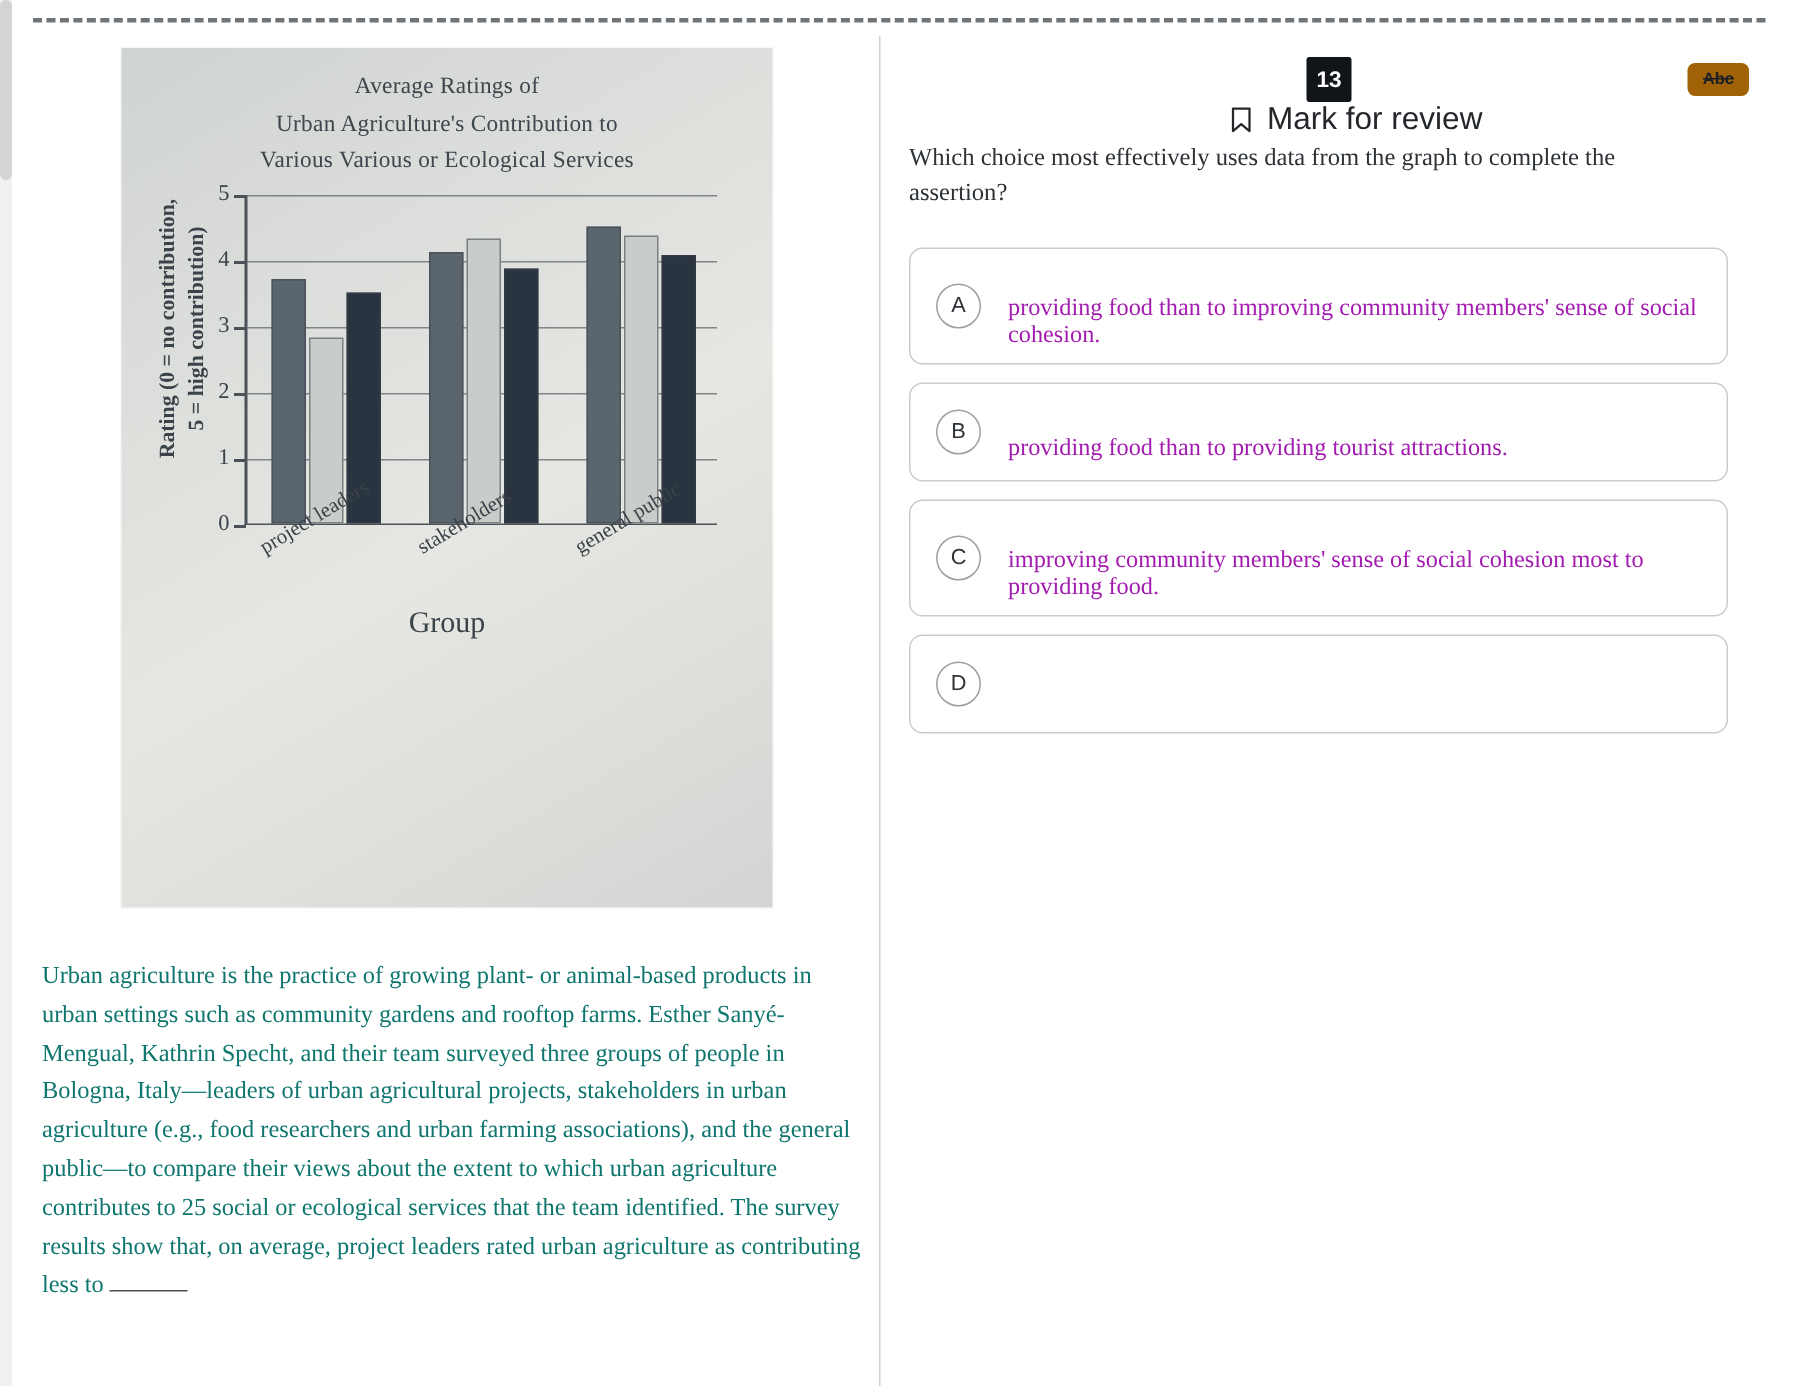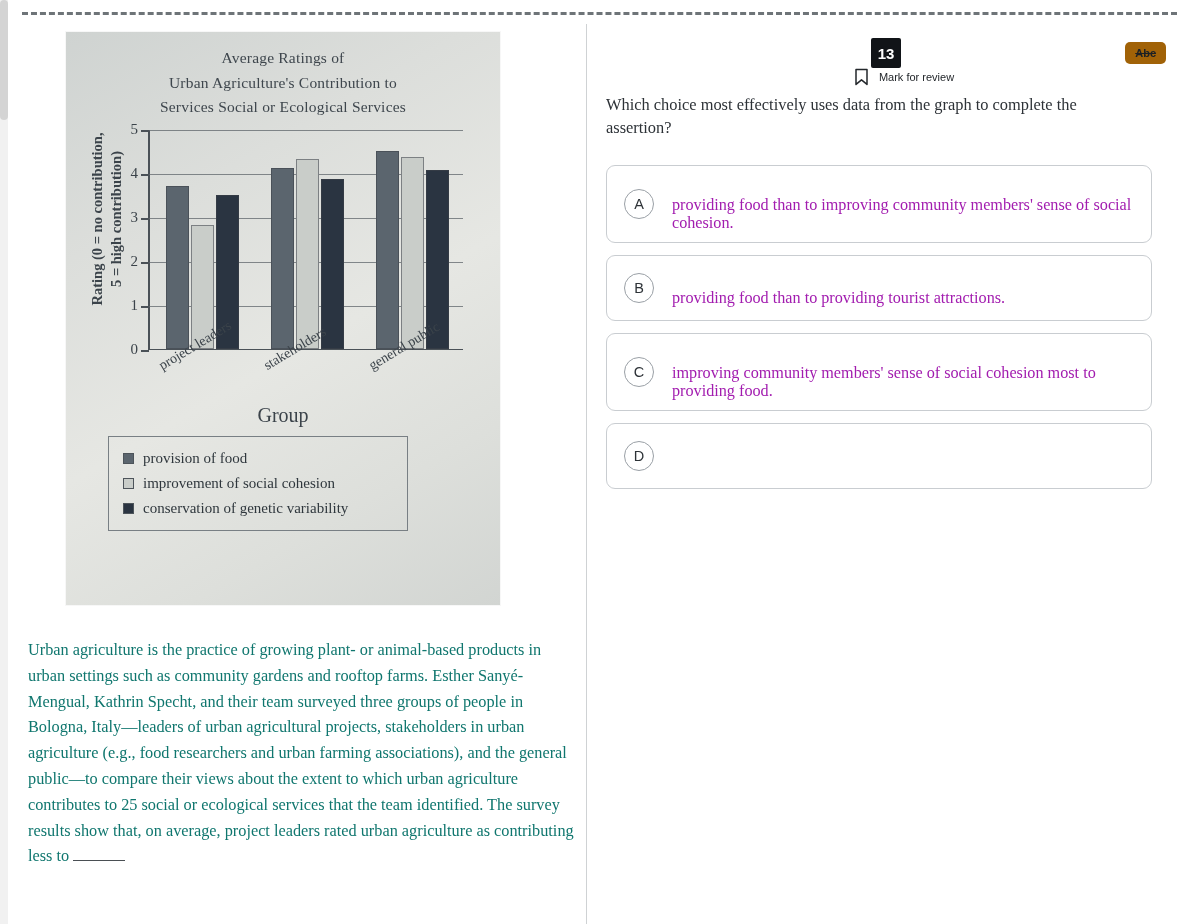--- a/index.html
+++ b/index.html
@@ -52,21 +52,21 @@
   .left-pane {
     position: absolute;
     left: 10px; top: 24px;
     width: 574px; height: 900px;
     padding: 0;
   }
 
   
   .chart-photo {
     position: absolute;
-    left: 56px; top: 8px;
+    left: 71px; top: 8px;
     width: 434px; height: 573px;
     background:
       linear-gradient(150deg, #cfd3d1 0%, #dcdedb 28%, #e6e7e3 55%, #dddfdb 78%, #d2d5d2 100%);
     box-shadow: 0 0 0 1px rgba(0,0,0,0.03);
     overflow: hidden;
     padding-left: 44px;
   }
 
   .chart-title {
     position: absolute;
@@ -234,21 +234,21 @@
   }
   .mark-review {
     display: flex;
     align-items: center;
     gap: 10px;
     margin-left: 36px;
     cursor: pointer;
   }
   .bookmark-icon { width: 15px; height: 18px; flex: none; display: block; }
   .mark-review-label {
-    font-size: 11px;
+    font-size: 21px;
     color: #23272b;
   }
   .abc-button {
     position: absolute;
     right: 0; top: 4px;
     background: #a16207;
     border: none;
     border-radius: 5px;
     padding: 5px 10px;
     font-size: 11px;
@@ -316,21 +316,21 @@
 
   <div class="split-divider"></div>
 
   <div class="left-pane">
 
     <div class="chart-photo">
 
       <div class="chart-title">
         <span>Average Ratings of</span>
         <span>Urban Agriculture's Contribution to</span>
-        <span>Services Social or Ecological Services</span>
+        <span>Various Various or Ecological Services</span>
       </div>
 
       <div class="y-axis-label">
         <span>Rating (0 = no contribution,</span>
         <span>5 = high contribution)</span>
       </div>
 
       <div class="plot" id="plot-area">
         <div class="axis-y-line"></div>
         <div class="axis-x-line"></div>
@@ -360,34 +360,20 @@
           <div class="bar" title="stakeholders — conservation of genetic variability: 3.85" style="left: 173px; width: 23px; height: 169.4px; background: rgb(42, 52, 65);"></div>
           <div class="x-cat-label" style="left: 113px; top: 230px;">stakeholders</div>
           <div class="bar" title="general public — provision of food: 4.5" style="left: 228px; width: 23px; height: 198px; background: rgb(91, 101, 110);"></div>
           <div class="bar" title="general public — improvement of social cohesion: 4.35" style="left: 253px; width: 23px; height: 191.4px; background: rgb(201, 205, 201);"></div>
           <div class="bar" title="general public — conservation of genetic variability: 4.05" style="left: 278px; width: 23px; height: 178.2px; background: rgb(42, 52, 65);"></div>
           <div class="x-cat-label" style="left: 218px; top: 230px;">general public</div>
         </div>
 
       <div class="x-axis-title">Group</div>
 
-      <div class="legend-box" id="legend-box">
-          <div class="legend-row">
-            <span class="legend-swatch" style="background: rgb(91, 101, 110);"></span>
-            <span class="legend-text">provision of food</span>
-          </div>
-          <div class="legend-row">
-            <span class="legend-swatch" style="background: rgb(201, 205, 201);"></span>
-            <span class="legend-text">improvement of social cohesion</span>
-          </div>
-          <div class="legend-row">
-            <span class="legend-swatch" style="background: rgb(42, 52, 65);"></span>
-            <span class="legend-text">conservation of genetic variability</span>
-          </div>
-        </div>
 
     </div>
 
     <div class="passage"><span>Urban agriculture is the practice of growing plant- or animal-based products in urban settings such as community gardens and rooftop farms. Esther Sanyé-Mengual, Kathrin Specht, and their team surveyed three groups of people in Bologna, Italy—leaders of urban agricultural projects, stakeholders in urban agriculture (e.g., food researchers and urban farming associations), and the general public—to compare their views about the extent to which urban agriculture contributes to 25 social or ecological services that the team identified. The survey results show that, on average, project leaders rated urban agriculture as contributing less to </span><span class="blank-fill"></span></div>
 
   </div>
 
   <div class="right-pane">
 
     <div class="q-header">

